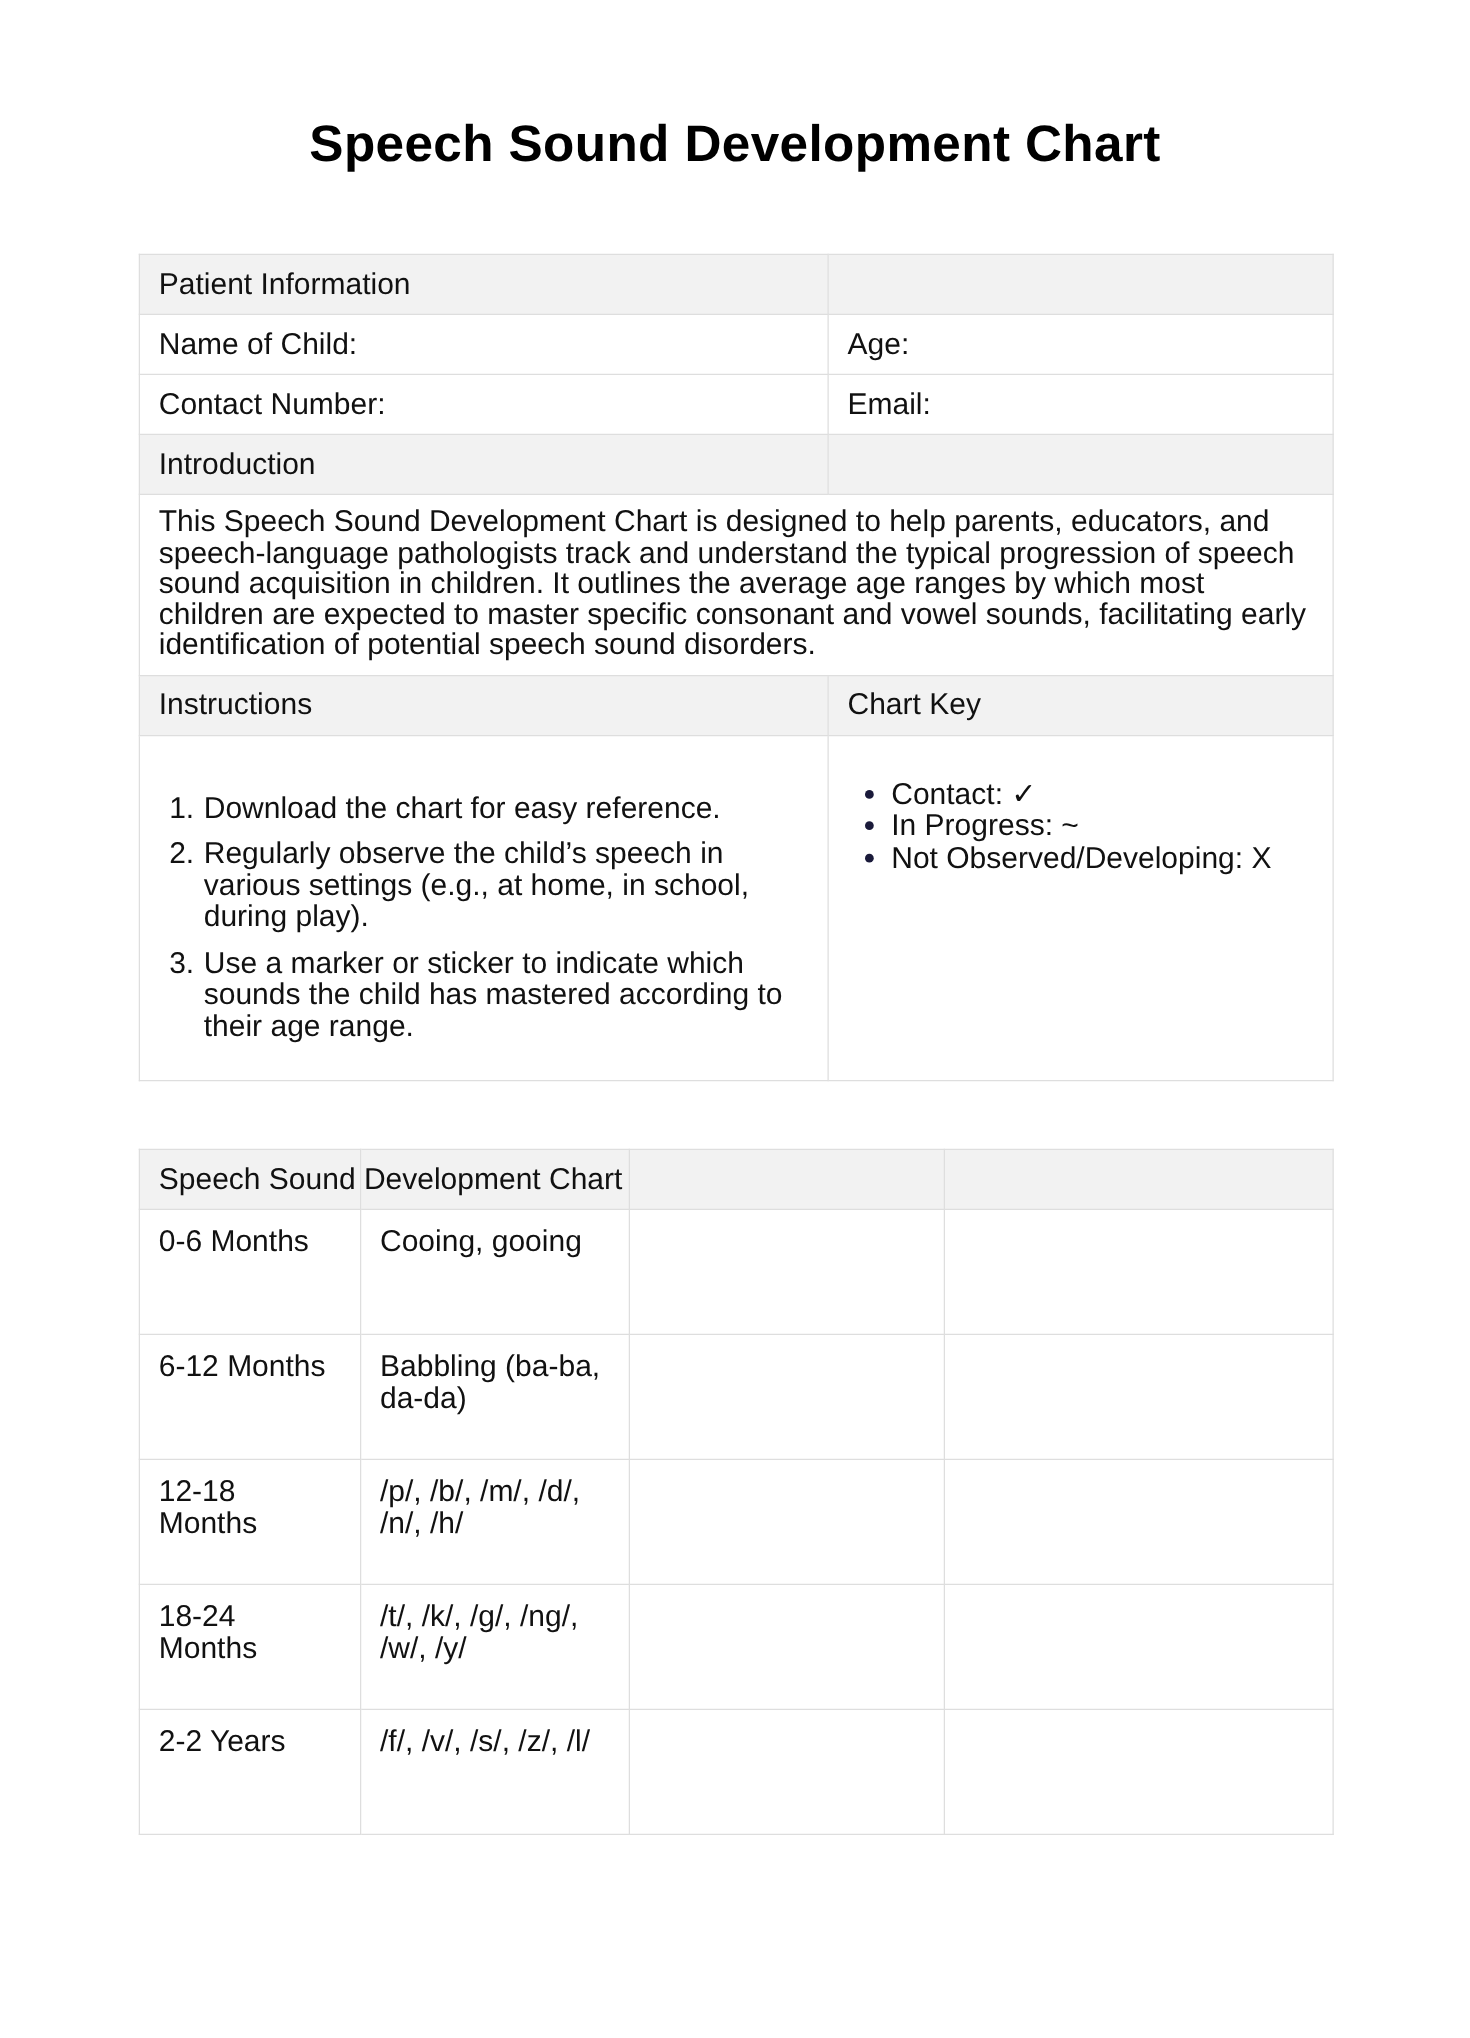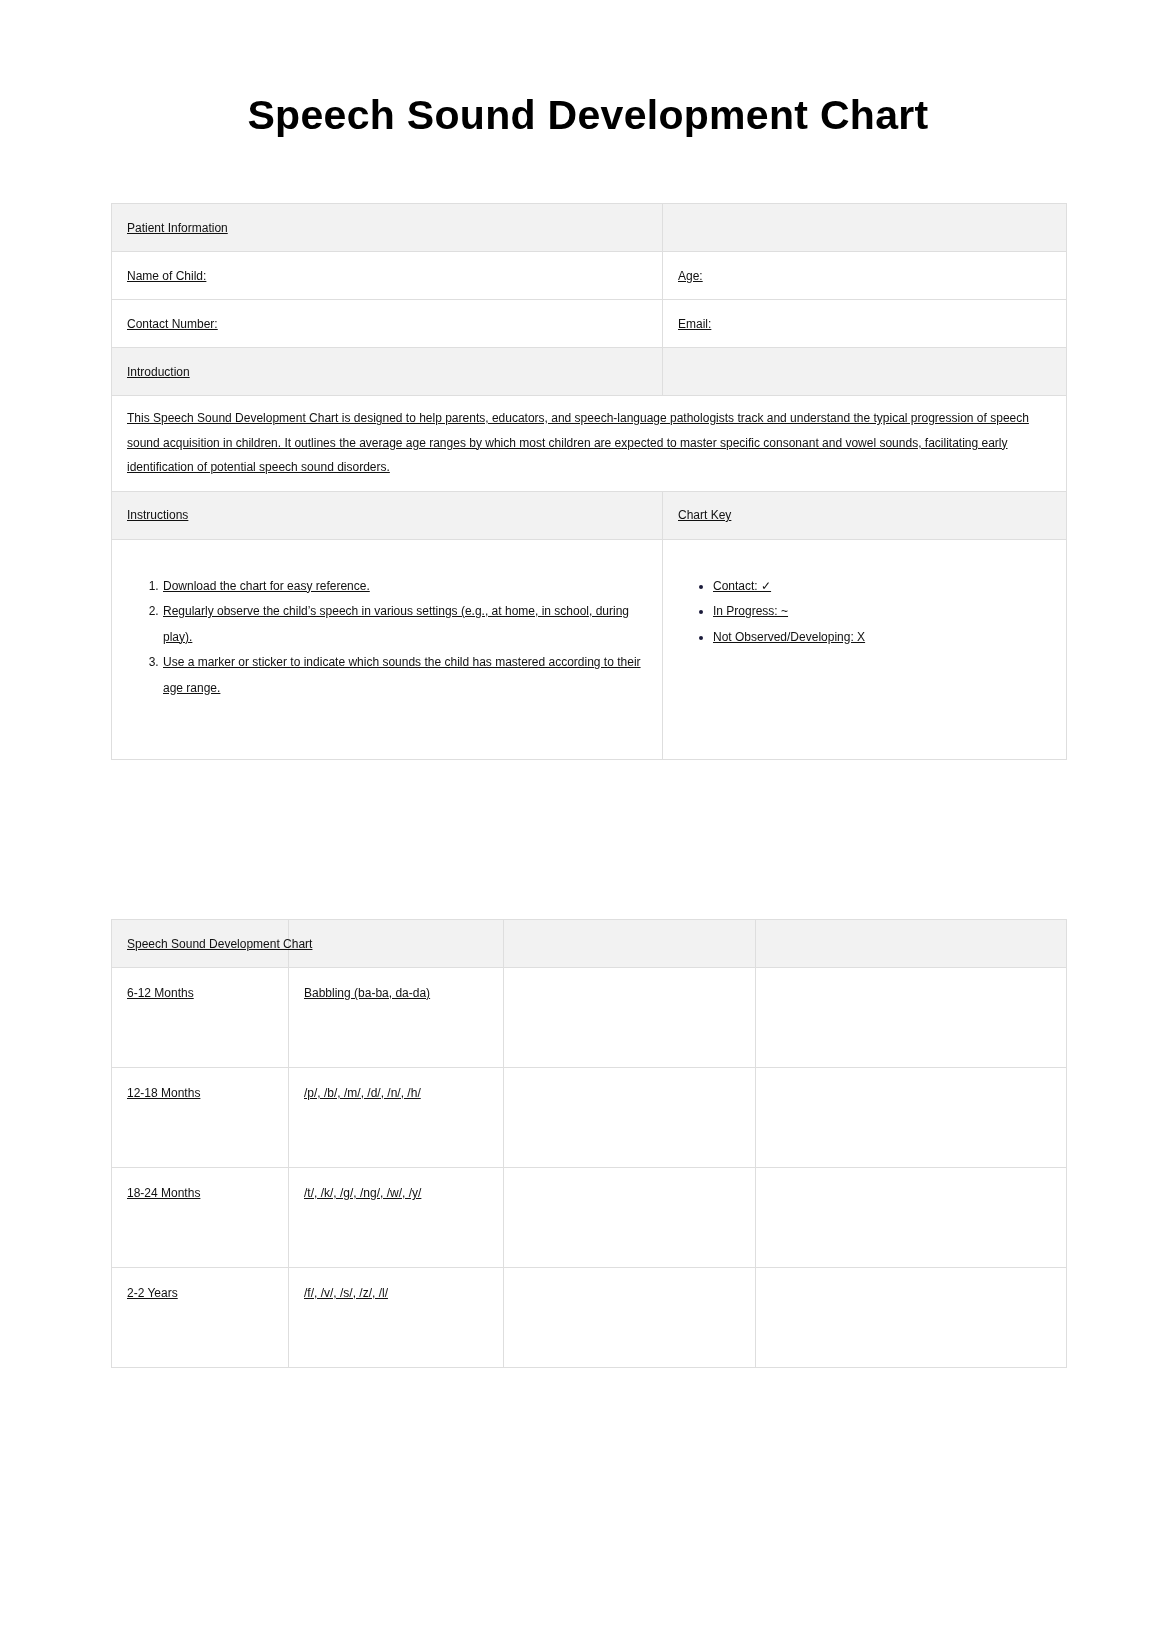--- a/index.html
+++ b/index.html
@@ -8,35 +8,34 @@
       font-family: "Liberation Sans", sans-serif; color: #111;
     }
     h1 {
       position: absolute; top: 92px; left: 0; width: 1176px; margin: 0;
       text-align: center; font-size: 41px; font-weight: bold; color: #000;
       letter-spacing: 0.3px;
     }
     table {
       position: absolute; left: 111px; width: 956px;
       border-collapse: collapse; table-layout: fixed;
-      font-size: 12px;
-      text-decoration: underline;
+      font-size: 24px;
     }
     td, th {
       border: 1.5px solid #dedede; padding: 0 15px; vertical-align: middle;
       text-align: left; font-weight: normal;
     }
     .hdr { background: #f2f2f2; font-weight: bold; height: 48px; }
     .row { height: 48px; }
     #info-table { top: 203px; }
     #info-table col.c1 { width: 551px; }
     .intro-cell { padding: 10px 15px 11px 15px; line-height: 24.5px; }
     .instr-cell { vertical-align: top; padding: 34px 15px 30px 15px; line-height: 25.5px; height: 155px; }
     ol, ul { margin: 0; padding-left: 35px; }
-    ol li { padding-left: 1px; }
+    ol li { padding-left: 1px; margin-top: 11px; }
     ul li::marker { color: #1a1a3a; }
 
     #chart-table { top: 919px; }
     #chart-table col.a { width: 177px; }
     #chart-table col.b { width: 215px; }
     #chart-table col.c { width: 252px; }
     .data-row td { vertical-align: top; padding-top: 13px; line-height: 25px; height: 86px; }
     .colhdr { font-weight: bold; height: 48px; }
     .title-cell { white-space: nowrap; overflow: visible; }
   </style>
@@ -101,20 +100,26 @@
       <col class="d">
     </colgroup>
   <tbody>
       <tr class="hdr">
     <td class="title-cell">Speech Sound Development Chart</td>
     <td></td>
     <td></td>
     <td></td>
   </tr>
   <tr class="data-row">
+    <td>0-6 Months</td>
+    <td>Cooing, gooing</td>
+    <td></td>
+    <td></td>
+  </tr>
+  <tr class="data-row">
     <td>6-12 Months</td>
     <td>Babbling (ba-ba, da-da)</td>
     <td></td>
     <td></td>
   </tr>
   <tr class="data-row">
     <td>12-18 Months</td>
     <td>/p/, /b/, /m/, /d/, /n/, /h/</td>
     <td></td>
     <td></td>

